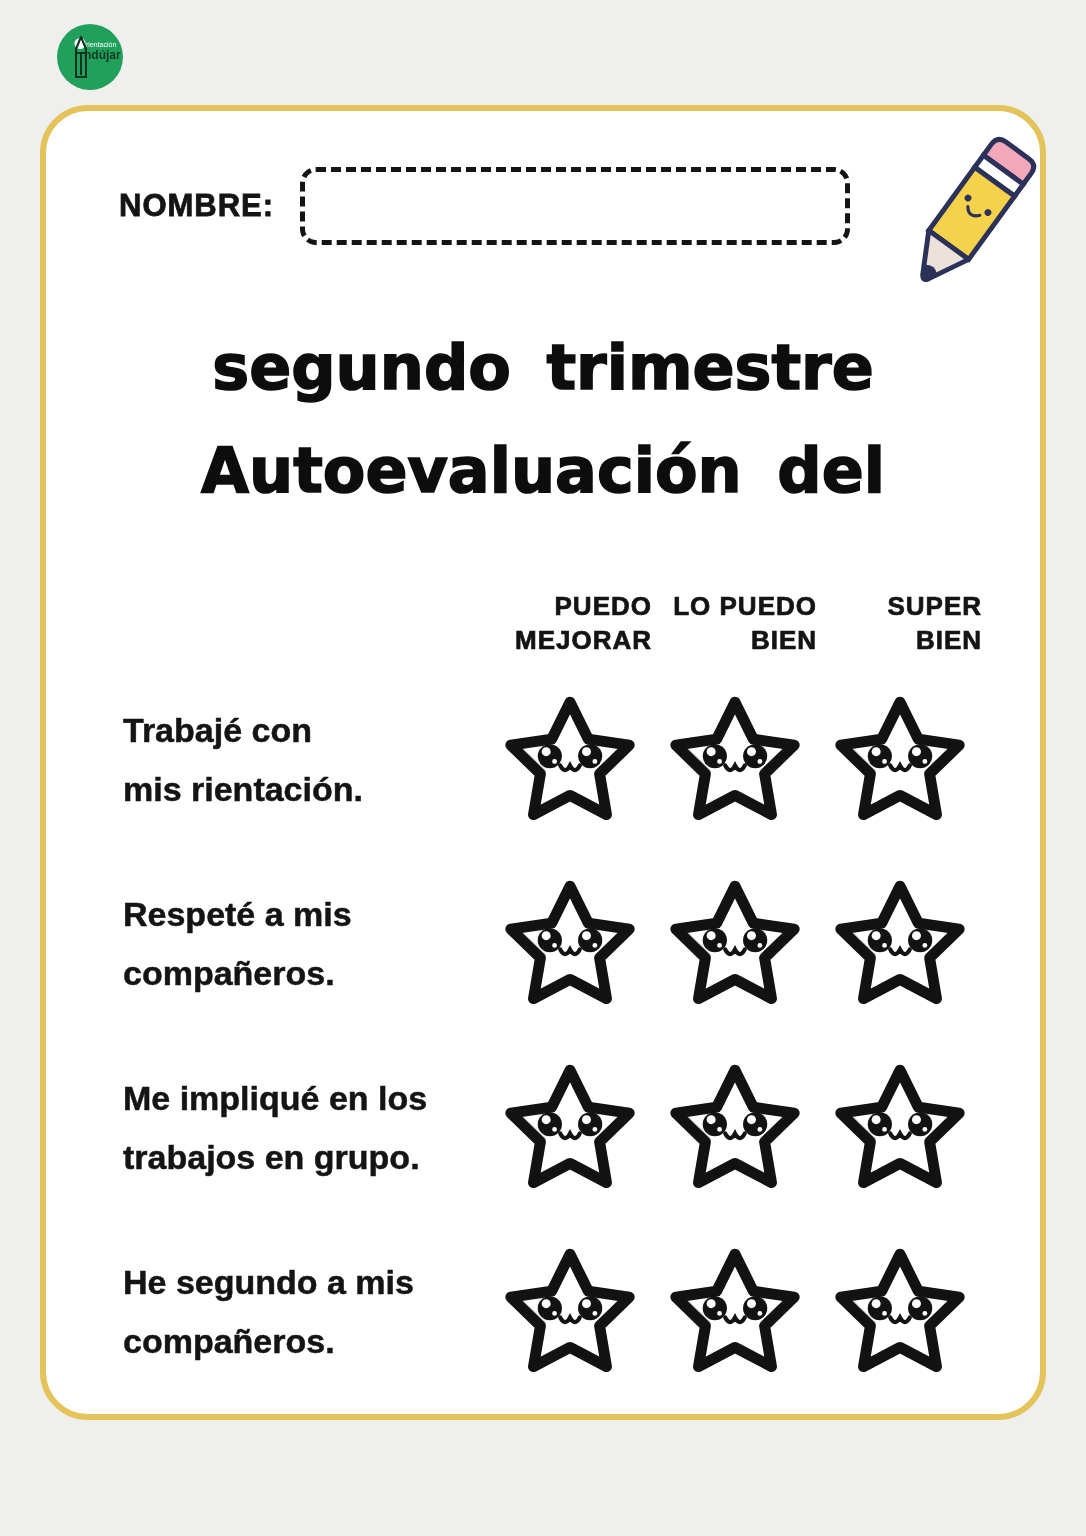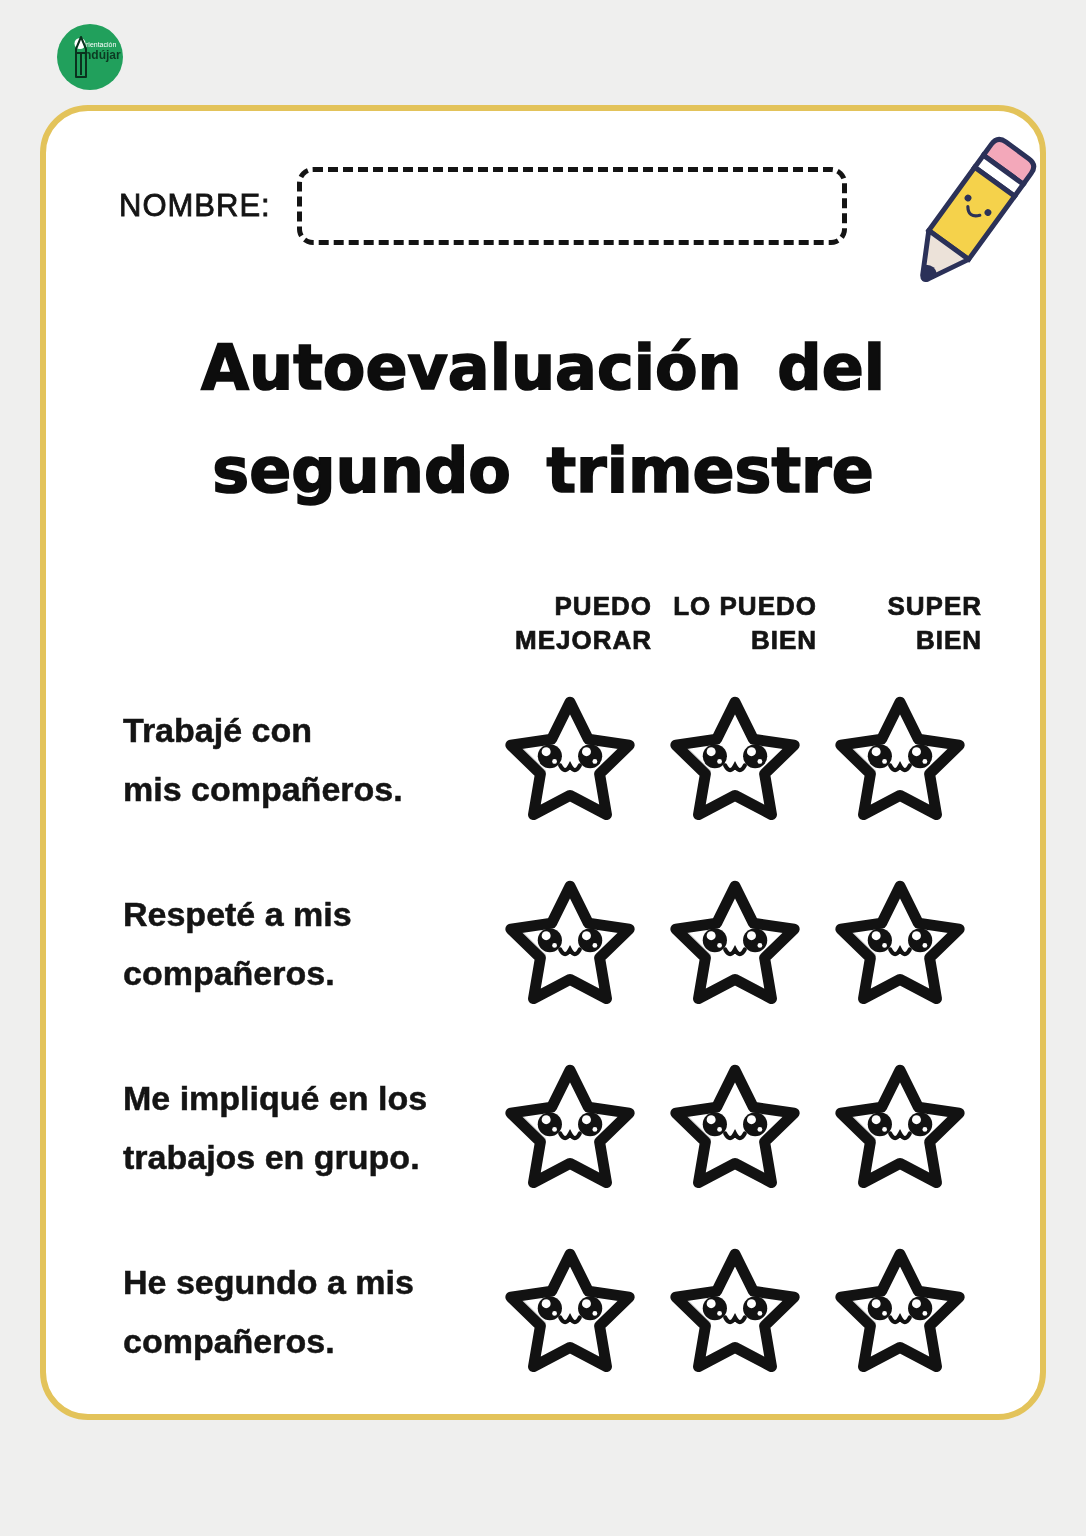--- a/index.html
+++ b/index.html
@@ -11,21 +11,21 @@
   }
   .logo{position:absolute;left:55px;top:22px;width:70px;height:70px;}
   .card{
     position:absolute;left:40px;top:105px;width:994px;height:1303px;
     background:#ffffff;border:6px solid #e3c35a;border-radius:48px;
     overflow:hidden;
   }
   
   .name-row{position:absolute;left:73px;top:56px;display:flex;align-items:center;gap:26px;}
   .name-label{
-    font-size:31px;font-weight:normal;letter-spacing:1px;color:#141414;
+    font-size:31px;font-weight:bold;letter-spacing:1px;color:#141414;
     -webkit-text-stroke:0.8px #141414;
   }
   .name-box{
     width:540px;height:68px;border:5px dashed #141414;border-radius:16px;
     background:#ffffff;
   }
   
   .pencil{position:absolute;left:884px;top:18px;width:78px;height:176px;transform:rotate(36deg);}
   .pencil svg{width:100%;height:100%;}
   
@@ -88,35 +88,35 @@
       <rect x="20" y="63" width="70" height="111" fill="#f5d24b" stroke="#2b3158" stroke-width="7"></rect>
       <path d="M20,174 L90,174 L60,230 Q55,238 50,230 Z" fill="#ece2d9" stroke="#2b3158" stroke-width="7" stroke-linejoin="round"></path>
       <path d="M43,218 Q55,207 67,218 L58,234 Q55,239 52,234 Z" fill="#2b3158"></path>
       <circle cx="38" cy="104" r="4.8" fill="#2b3158"></circle>
       <circle cx="73" cy="104" r="4.8" fill="#2b3158"></circle>
       <path d="M45,114 q10,13 21,0" fill="none" stroke="#2b3158" stroke-width="4.5" stroke-linecap="round"></path>
     </svg>
   </div>
 
   <h1 class="title">
+    <span>segundo trimestre</span>
     <span>Autoevaluación del</span>
-    <span>segundo trimestre</span>
   </h1>
 
   <div class="eval-table" id="eval-table">
     <div class="corner-cell"></div>
 
   <div class="header-cell">PUEDO
 MEJORAR</div>
       <div class="header-cell">LO PUEDO
 BIEN</div>
       <div class="header-cell">SUPER
 BIEN</div>
       <div class="label-cell">Trabajé con
-mis compañeros.</div>
+mis rientación.</div>
   <div class="star-cell">
     <svg viewBox="0 0 130 132">
       <path d="M65,14 L80.9,46.2 L116.4,51.3 L90.7,76.3 L96.7,111.7 L65,95 L33.3,111.7 L39.3,76.3 L13.6,51.3 L49.1,46.2 Z" fill="#d8d8d8" stroke="#d8d8d8" stroke-width="4" stroke-linejoin="round"></path>
       <path d="M65,14 L80.9,46.2 L116.4,51.3 L90.7,76.3 L96.7,111.7 L65,95 L33.3,111.7 L39.3,76.3 L13.6,51.3 L49.1,46.2 Z" fill="#ffffff" transform="translate(5,-3)"></path>
       <path d="M65,14 L80.9,46.2 L116.4,51.3 L90.7,76.3 L96.7,111.7 L65,95 L33.3,111.7 L39.3,76.3 L13.6,51.3 L49.1,46.2 Z" fill="none" stroke="#121212" stroke-width="9.5" stroke-linejoin="round"></path>
       <g>
         <circle cx="47.5" cy="61" r="10.5" fill="#121212"></circle>
         <circle cx="44.3" cy="57" r="3.9" fill="#ffffff"></circle>
         <circle cx="51.6" cy="65.5" r="2.1" fill="#ffffff"></circle>
         <circle cx="82.5" cy="61" r="10.5" fill="#121212"></circle>

